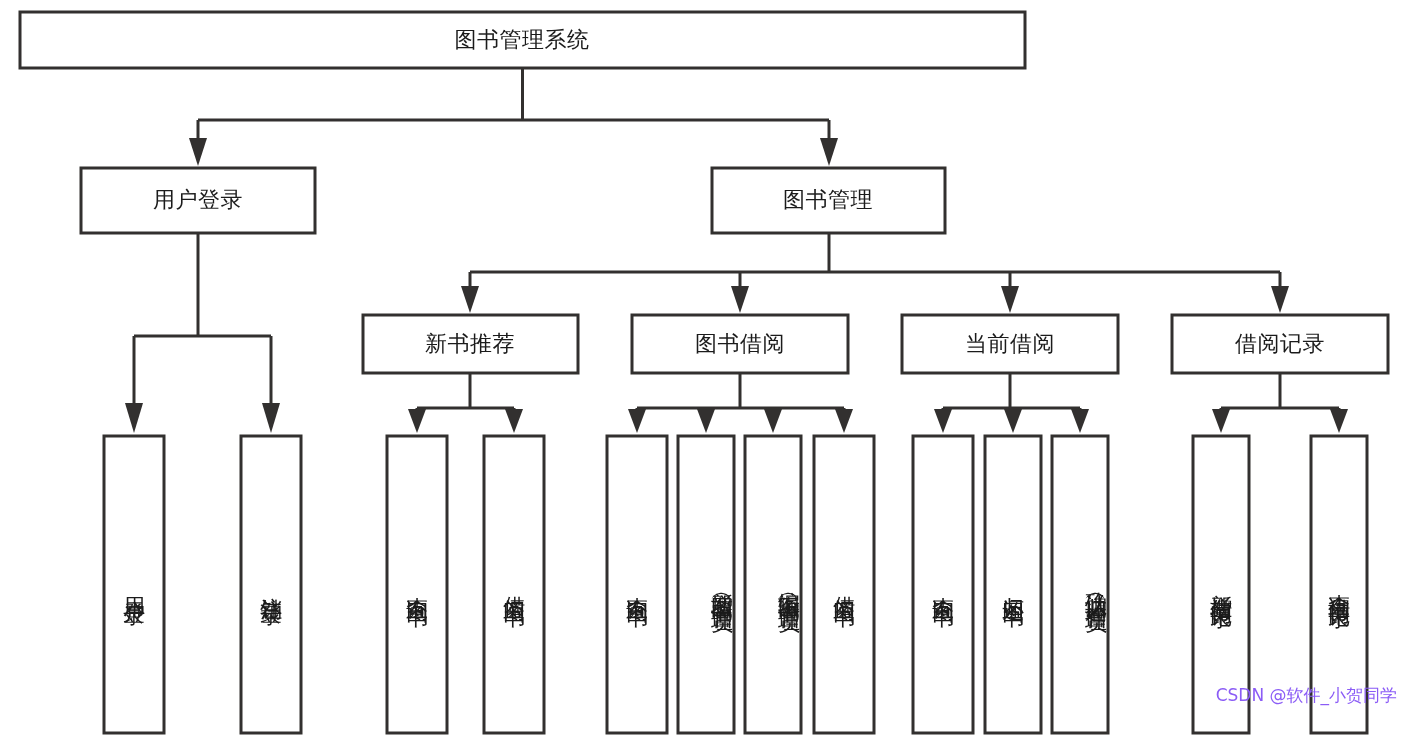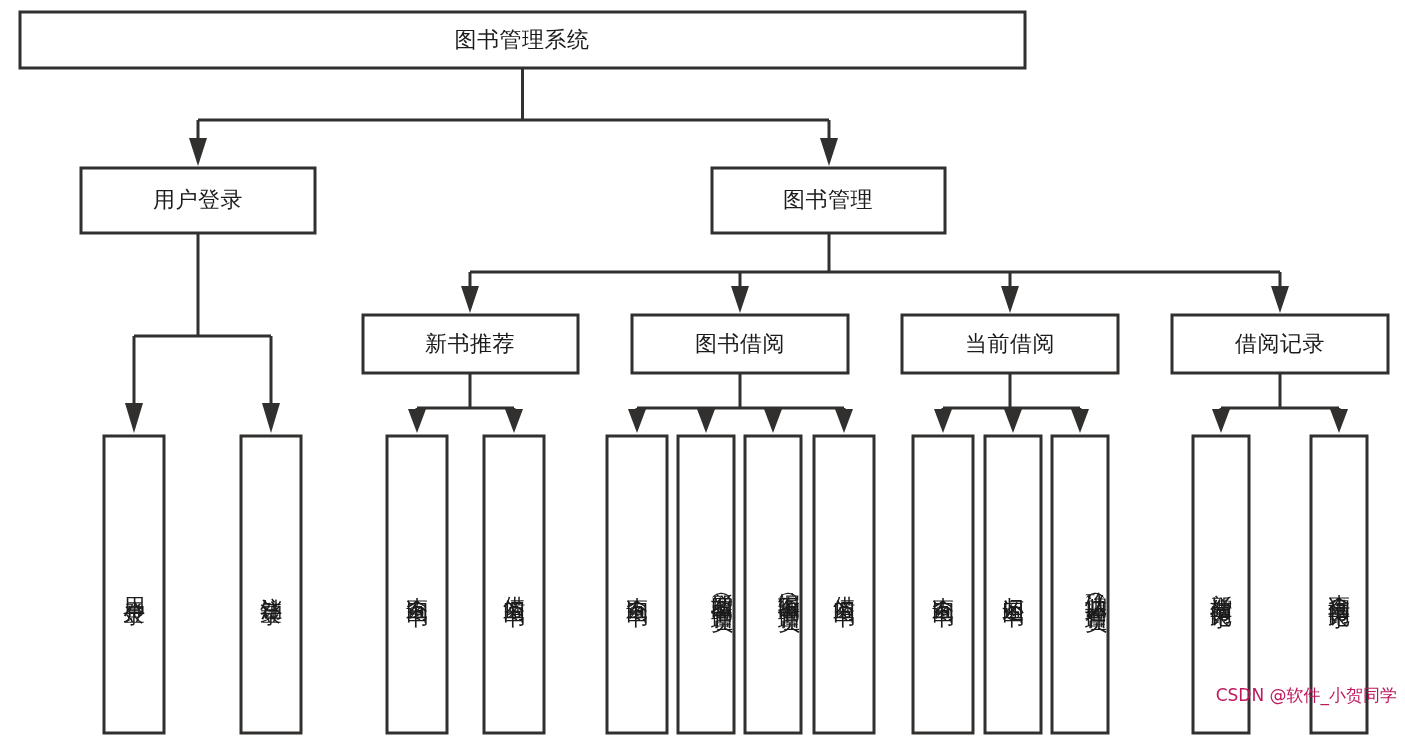--- a/index.html
+++ b/index.html
@@ -65,21 +65,21 @@
     justify-content: center;
     pointer-events: none;
     user-select: none;
   }
   .watermark {
     position: absolute;
     right: 8px;
     bottom: 6px;
     font-family: "DejaVu Sans", "Liberation Sans", sans-serif;
     font-size: 17px;
-    color: #be185d;
+    color: #8b5cf6;
     white-space: nowrap;
     user-select: none;
   }
 </style>
 </head>
 <body>
 
 <div id="diagram-root">
 
   <svg class="diagram-canvas" viewBox="0 0 1405 747">

